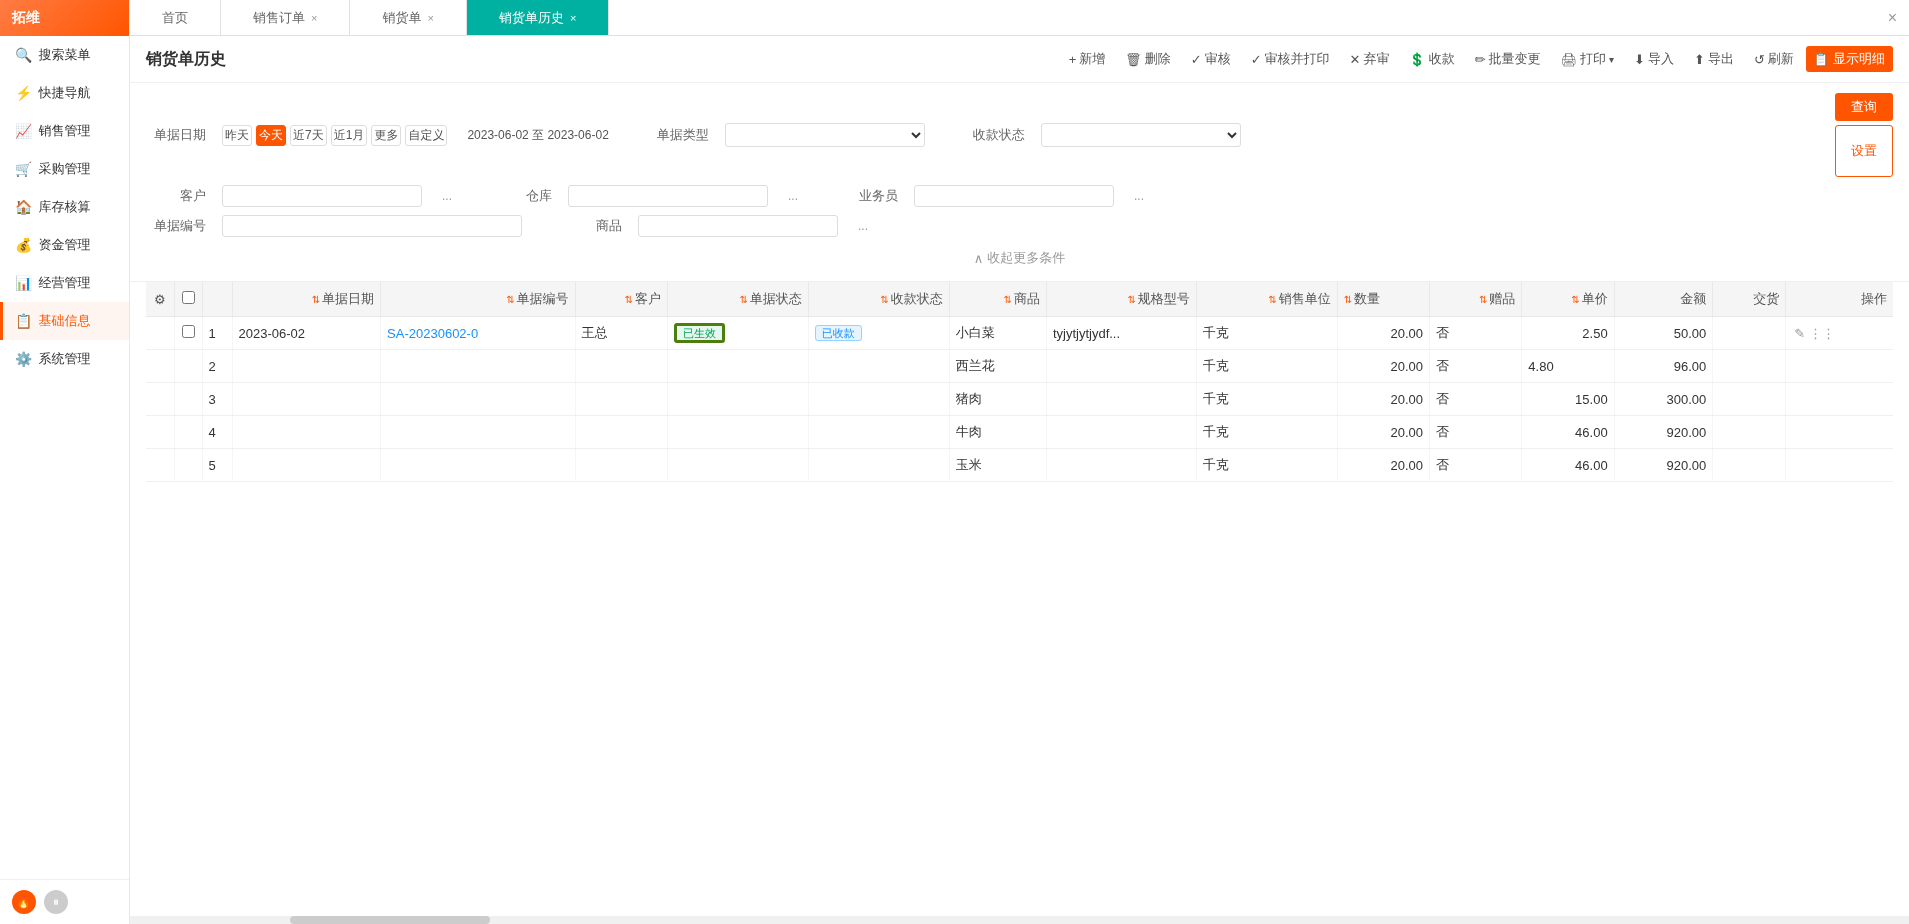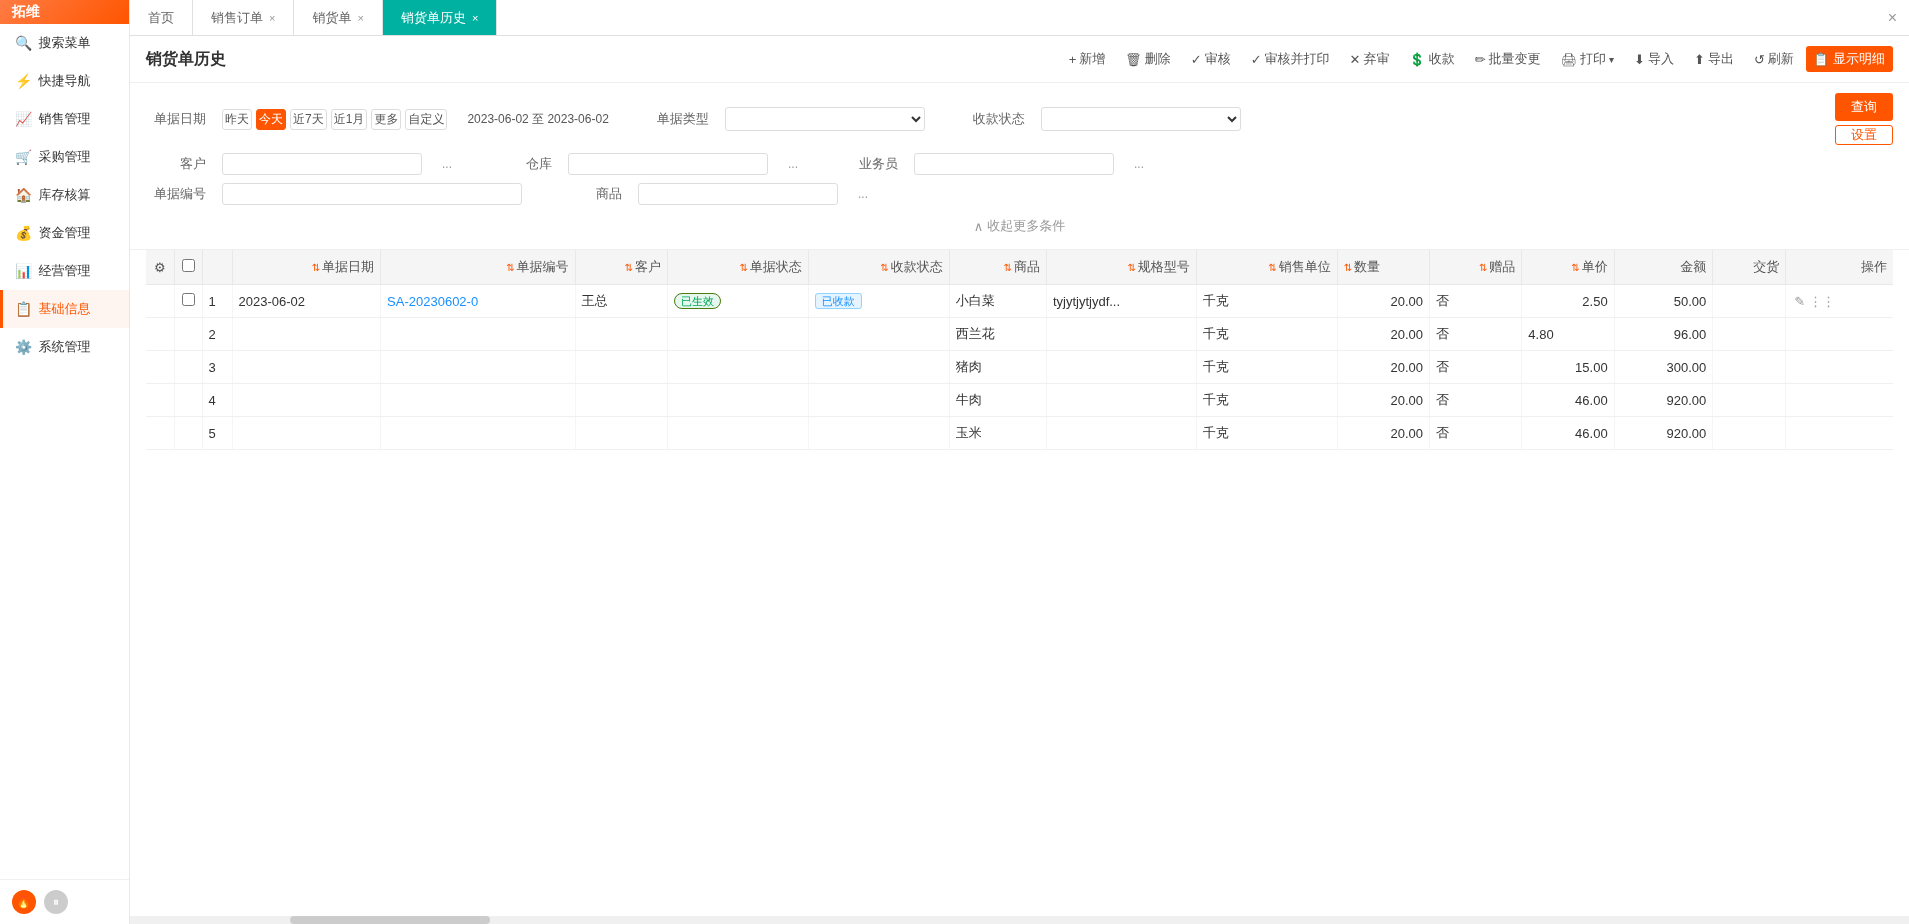--- a/index.html
+++ b/index.html
@@ -13,21 +13,21 @@
       display: flex;
       flex-direction: column;
       flex-shrink: 0;
     }
     .sidebar-logo {
       background: linear-gradient(135deg, #ff7c44, #ff5500);
       color: #fff;
       padding: 8px 12px;
       font-size: 14px;
       font-weight: bold;
-      height: 24px;
+      height: 36px;
       display: flex;
       align-items: center;
     }
     .sidebar-item {
       display: flex;
       align-items: center;
       padding: 10px 12px;
       cursor: pointer;
       color: #333;
       border-left: 3px solid transparent;
@@ -57,21 +57,21 @@
     
     .tab-bar {
       background: #fff;
       border-bottom: 1px solid #e0e0e0;
       display: flex;
       align-items: center;
       height: 36px;
       flex-shrink: 0;
     }
     .tab {
-      padding: 0 18px;
+      padding: 0 32px;
       height: 100%;
       display: flex;
       align-items: center;
       cursor: pointer;
       color: #666;
       border-right: 1px solid #e0e0e0;
       white-space: nowrap;
       font-size: 13px;
     }
     .tab.active {
@@ -193,21 +193,21 @@
       border: none;
       padding: 5px 16px;
       border-radius: 3px;
       cursor: pointer;
       font-size: 13px;
     }
     .set-btn {
       background: #fff;
       color: #ff5500;
       border: 1px solid #ff5500;
-      padding: 0 12px;
+      padding: 16px 12px;
       border-radius: 3px;
       cursor: pointer;
       font-size: 13px;
     }
 
     
     .table-container {
       flex: 1;
       overflow: auto;
       padding: 0 16px;
@@ -235,22 +235,22 @@
       border-bottom: 1px solid #f0f0f0;
       border-right: 1px solid #f5f5f5;
       color: #333;
       white-space: nowrap;
     }
     td:last-child { border-right: none; }
     .sort-icon { color: #ff5500; font-size: 10px; margin-right: 2px; }
     .tag-green {
       background: #e6f7f0;
       color: #00a854;
-      border: 1px solid #4d7c0f;
-      border-radius: 8px;
+      border: 3px solid #4d7c0f;
+      border-radius: 3px;
       padding: 1px 6px;
       font-size: 11px;
     }
     .tag-blue {
       background: #e6f4ff;
       color: #1890ff;
       border: 1px solid #91d5ff;
       border-radius: 3px;
       padding: 1px 6px;
       font-size: 11px;

